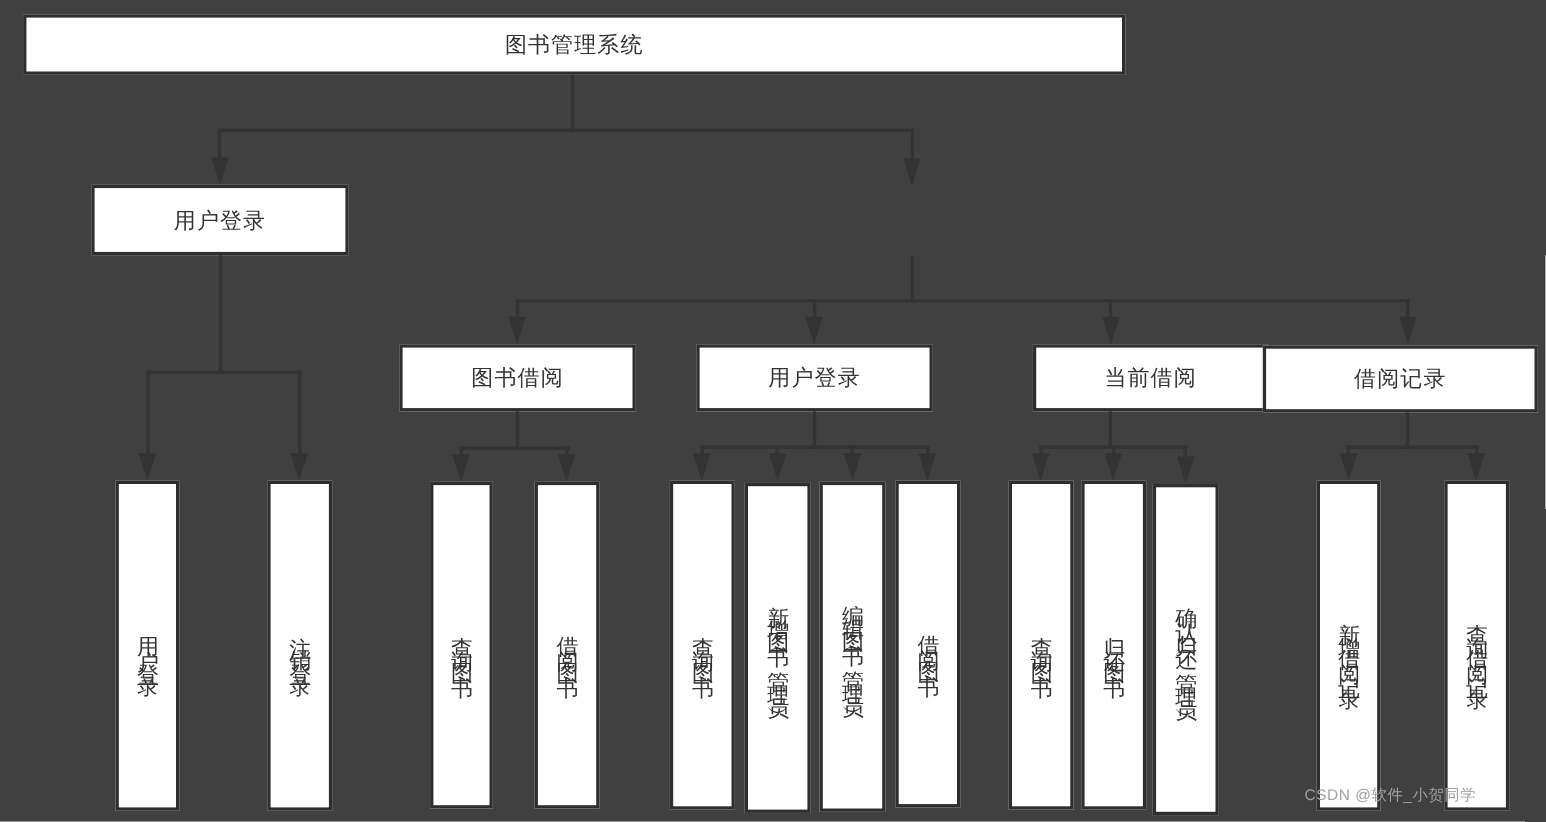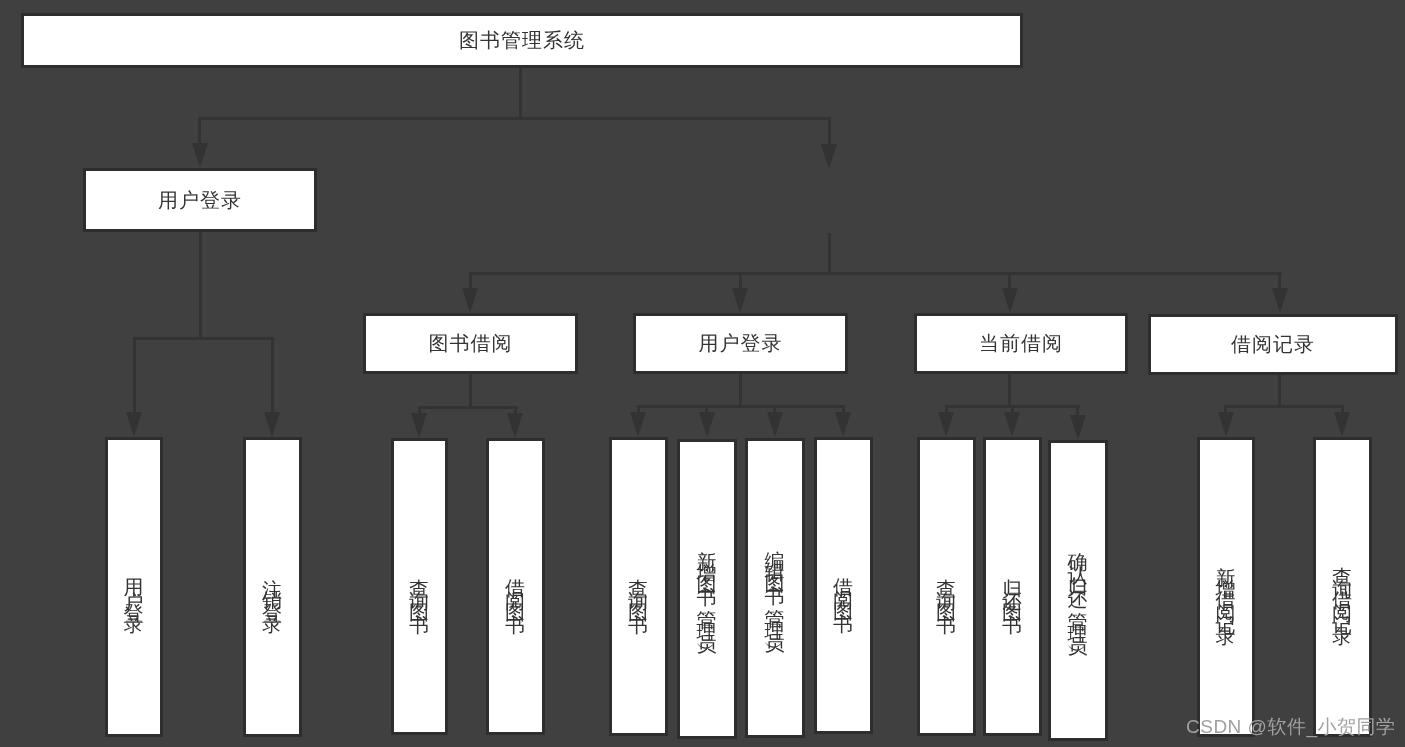--- a/index.html
+++ b/index.html
@@ -45,21 +45,21 @@
   .ah {
     position: absolute;
     width: 0;
     height: 0;
     border-left: 8px solid transparent;
     border-right: 8px solid transparent;
     border-top: 25px solid #333333;
   }
   .watermark {
     position: absolute;
-    font-size: 19px;
+    font-size: 14px;
     color: #a0a0a0;
     letter-spacing: 0.5px;
     white-space: nowrap;
   }
 </style>
 </head>
 <body>
 
 <div id="canvas">
 
@@ -93,21 +93,21 @@
     <div class="vl" style="left:739px;top:272px;width:3px;height:18px"></div>
     <div class="ah" style="left:732px;top:288px"></div>
     <div class="vl" style="left:1008px;top:272px;width:3px;height:18px"></div>
     <div class="ah" style="left:1002px;top:288px"></div>
     <div class="vl" style="left:1278px;top:272px;width:3px;height:18px"></div>
     <div class="ah" style="left:1272px;top:288px"></div>
   </div>
 
   <div class="box hbox" style="left:363px;top:313px;width:215px;height:61px">图书借阅</div>
   <div class="box hbox" style="left:633px;top:313px;width:215px;height:61px">用户登录</div>
-  <div class="box hbox" style="left:914px;top:313px;width:214px;height:61px">当前借阅</div>
+  <div class="box hbox" style="left:939px;top:313px;width:214px;height:61px">当前借阅</div>
   <div class="box hbox" style="left:1148px;top:314px;width:250px;height:61px">借阅记录</div>
 
   <div>
     <div class="vl" style="left:469px;top:374px;width:3px;height:35px"></div>
     <div class="hl" style="left:418px;top:406px;width:100px;height:3px"></div>
     <div class="vl" style="left:418px;top:406px;width:3px;height:10px"></div>
     <div class="ah" style="left:411px;top:413px"></div>
     <div class="vl" style="left:514px;top:406px;width:3px;height:10px"></div>
     <div class="ah" style="left:507px;top:413px"></div>
   </div>

